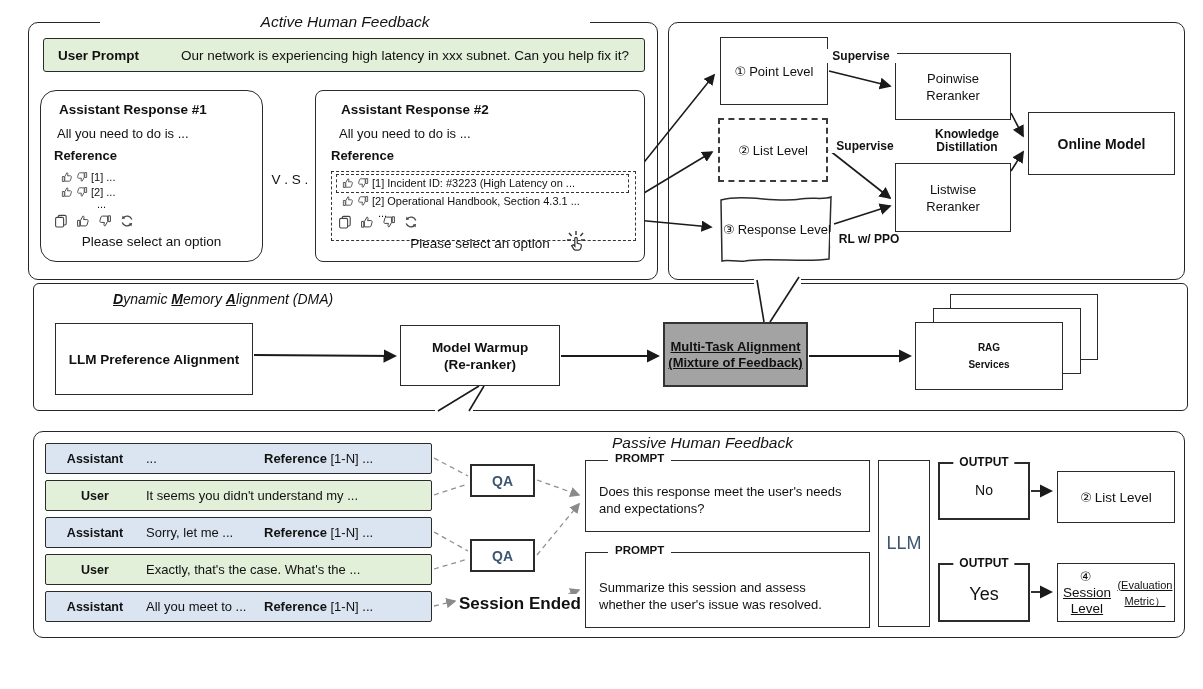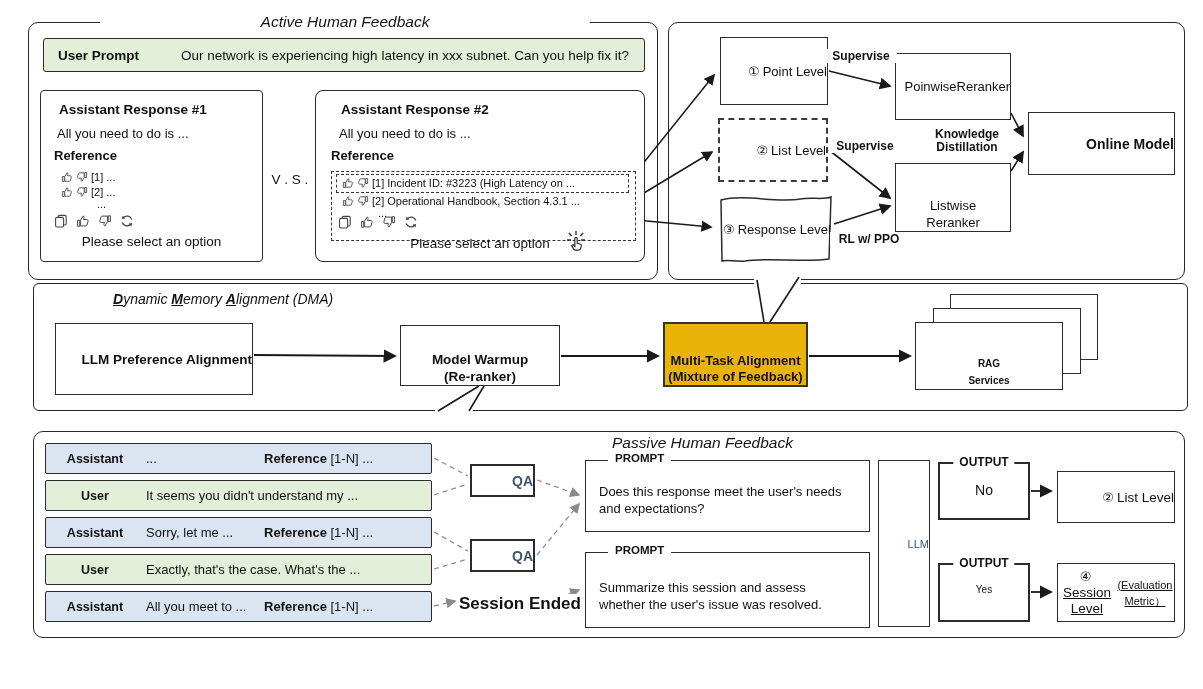--- a/index.html
+++ b/index.html
@@ -2,21 +2,21 @@
 <html><head>
 <meta charset="utf-8">
 <style>
   html,body{margin:0;padding:0;background:#fff;}
   .stage{position:relative;width:1203px;height:689px;background:#fff;overflow:hidden;
          font-family:"Liberation Sans",sans-serif;color:#111;}
   .abs{position:absolute;box-sizing:border-box;}
   .panel{position:absolute;box-sizing:border-box;border:1.6px solid #262626;border-radius:10px;background:transparent;z-index:1;}
   .overlay{position:absolute;left:0;top:0;z-index:2;}
   .box{position:absolute;box-sizing:border-box;border:1.5px solid #2b2b2b;background:#fff;z-index:3;
-       display:flex;align-items:center;justify-content:flex-end;text-align:center;}
+       display:flex;align-items:center;justify-content:center;text-align:center;}
   .ptitle{background:#fff;text-align:center;font-style:italic;font-size:15.5px;color:#141414;z-index:4;position:absolute;display:flex;align-items:center;justify-content:center;}
   .b{font-weight:bold;}
   .circ{display:inline-block;font-family:"DejaVu Sans",sans-serif;font-size:13px;margin-right:3px;}
   .rowlbl{position:absolute;left:0;top:0;width:98px;height:100%;display:flex;align-items:center;justify-content:center;font-weight:bold;font-size:12.5px;}
   .rowbody{position:absolute;left:100px;top:0;height:100%;display:flex;align-items:center;font-size:13px;}
   .rowref{position:absolute;left:218px;top:0;height:100%;display:flex;align-items:center;font-size:13px;white-space:nowrap;}
   .refline{position:absolute;display:flex;align-items:center;gap:3px;font-size:11px;white-space:nowrap;z-index:4;}
   .ic{display:inline-block;vertical-align:middle;}
   .tag{position:absolute;background:#fff;font-weight:bold;z-index:4;}
   .qtxt{color:#3D5570;font-weight:bold;}
@@ -106,21 +106,21 @@
     </div>
   <div class="ptitle" style="left:445px;top:420px;width:515px;height:22px;margin-top:12px;">
       <span>Passive Human Feedback</span>
     </div>
 
   <div class="box" style="left:43px;top:38px;width:602px;height:34px;background:#E2EFD9;border-radius:3px;justify-content:flex-start;">
     <span class="b" style="margin-left:14px;font-size:13.5px;">User Prompt</span>
     <span style="margin-left:42px;font-size:13.5px;">Our network is experiencing high latency in xxx subnet. Can you help fix it?</span>
   </div>
 
-  <div class="box" style="left:40px;top:90px;width:223px;height:172px;border-radius:4px;display:block;text-align:left;">
+  <div class="box" style="left:40px;top:90px;width:223px;height:172px;border-radius:16px;display:block;text-align:left;">
     <div class="abs b" style="left:18px;top:11px;font-size:13.5px;">Assistant Response #1</div>
     <div class="abs" style="left:16px;top:35px;font-size:13px;">All you need to do is ...</div>
     <div class="abs b" style="left:13px;top:57px;font-size:13px;">Reference</div>
     <div class="refline" style="left:20px;top:80px;">
       <svg class="ic" width="12" height="12" viewBox="0 0 14 14">
           <use href="#g-thumb-up"></use>
         </svg>
       <svg class="ic" width="12" height="12" viewBox="0 0 14 14">
           <use href="#g-thumb-down"></use>
         </svg>
@@ -211,40 +211,40 @@
   </div>
 
   <div class="tag" style="left:825px;top:49px;width:72px;text-align:center;font-size:12px;">Supervise</div>
   <div class="tag" style="left:829px;top:139px;width:72px;text-align:center;font-size:12px;">Supervise</div>
   <div class="tag" style="left:830px;top:232px;width:78px;text-align:center;font-size:12px;">RL w/ PPO</div>
   <div class="tag" style="left:930px;top:128px;width:74px;text-align:center;font-size:12px;line-height:13px;">
     <div>Knowledge</div>
     <div>Distillation</div>
   </div>
 
-  <div class="box" style="left:895px;top:53px;width:116px;height:67px;font-size:13px;line-height:17px;flex-direction:row;">
+  <div class="box" style="left:895px;top:53px;width:116px;height:67px;font-size:13px;line-height:17px;flex-direction:column;">
     <div>Poinwise</div>
     <div>Reranker</div>
   </div>
   <div class="box" style="left:895px;top:163px;width:116px;height:69px;font-size:13px;line-height:17px;flex-direction:column;">
     <div>Listwise</div>
     <div>Reranker</div>
   </div>
   <div class="box b" style="left:1028px;top:112px;width:147px;height:63px;font-size:14px;">Online Model</div>
 
   <div class="abs" style="left:113px;top:291px;font-size:14px;font-style:italic;z-index:3;">
     <span class="b" style="text-decoration:underline;">D</span><span>ynamic </span><span class="b" style="text-decoration:underline;">M</span><span>emory </span><span class="b" style="text-decoration:underline;">A</span><span>lignment (DMA)</span>
   </div>
 
   <div class="box b" style="left:55px;top:323px;width:198px;height:72px;font-size:13.5px;">LLM Preference Alignment</div>
   <div class="box b" style="left:400px;top:325px;width:160px;height:61px;font-size:13.5px;line-height:17px;flex-direction:column;">
     <div>Model Warmup</div>
     <div>(Re-ranker)</div>
   </div>
-  <div class="box b" style="left:663px;top:322px;width:145px;height:65px;font-size:13px;line-height:16px;flex-direction:column;background:#eab308;border:2px solid #333;">
+  <div class="box b" style="left:663px;top:322px;width:145px;height:65px;font-size:13px;line-height:16px;flex-direction:column;background:#a3a3a3;border:2px solid #333;text-decoration:underline;">
     <div>Multi-Task Alignment</div>
     <div>(Mixture of Feedback)</div>
   </div>
   <div class="box" style="left:950px;top:294px;width:148px;height:66px;"></div>
   <div class="box" style="left:933px;top:308px;width:148px;height:66px;"></div>
   <div class="box b" style="left:915px;top:322px;width:148px;height:68px;font-size:10px;line-height:17px;flex-direction:column;">
     <div>RAG</div>
     <div>Services</div>
   </div>
 
@@ -278,32 +278,32 @@
 
   <div class="box" style="left:585px;top:460px;width:285px;height:72px;display:block;">
     <div class="tag" style="left:22px;top:-9px;padding:0 7px;font-size:11.5px;">PROMPT</div>
     <div class="abs" style="left:13px;top:22px;width:262px;font-size:13px;line-height:17px;text-align:left;">Does this response meet the user's needs and expectations?</div>
   </div>
   <div class="box" style="left:585px;top:552px;width:285px;height:76px;display:block;">
     <div class="tag" style="left:22px;top:-9px;padding:0 7px;font-size:11.5px;">PROMPT</div>
     <div class="abs" style="left:13px;top:26px;width:248px;font-size:13px;line-height:17px;text-align:left;">Summarize this session and assess whether the user's issue was resolved.</div>
   </div>
 
-  <div class="box qtxt" style="left:878px;top:460px;width:52px;height:167px;font-size:11px;font-weight:normal;">LLM</div>
+  <div class="box qtxt" style="left:878px;top:460px;width:52px;height:167px;font-size:18px;font-weight:normal;">LLM</div>
 
   <div class="box" style="left:938px;top:462px;width:92px;height:58px;border-width:2px;display:block;">
     <div class="tag" style="left:50%;transform:translateX(-50%);top:-9px;padding:0 6px;font-size:12px;">OUTPUT</div>
     <div class="abs" style="left:0;top:18px;width:100%;text-align:center;font-size:14px;">No</div>
   </div>
   <div class="box" style="left:1057px;top:471px;width:118px;height:52px;font-size:13.5px;">
     <span><span class="circ">②</span><span>List Level</span></span>
   </div>
 
   <div class="box" style="left:938px;top:563px;width:92px;height:59px;border-width:2px;display:block;">
     <div class="tag" style="left:50%;transform:translateX(-50%);top:-9px;padding:0 6px;font-size:12px;">OUTPUT</div>
-    <div class="abs" style="left:0;top:19px;width:100%;text-align:center;font-size:10px;">Yes</div>
+    <div class="abs" style="left:0;top:19px;width:100%;text-align:center;font-size:18px;">Yes</div>
   </div>
   <div class="box" style="left:1057px;top:563px;width:118px;height:59px;line-height:16px;text-decoration:underline;">
     <div style="font-size:13.5px;"><span class="circ">④</span><span>Session Level</span></div>
     <div style="font-size:11px;">(Evaluation Metric）</div>
   </div>
 
 </div>
 
 </body></html>

